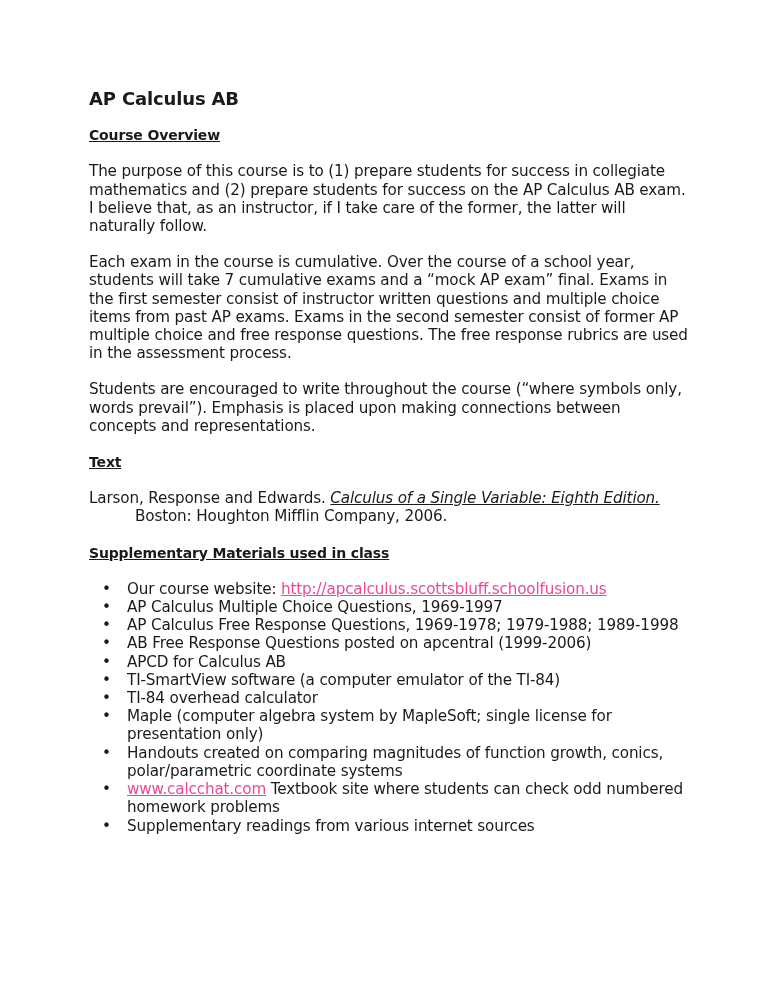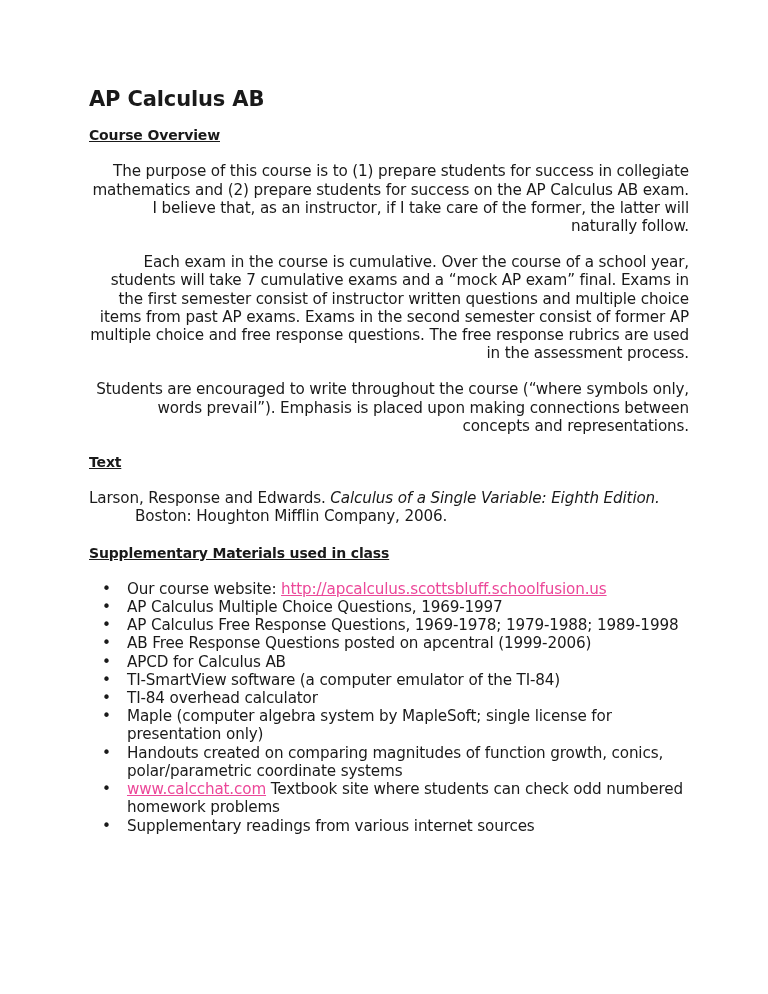--- a/index.html
+++ b/index.html
@@ -20,39 +20,39 @@
       left: 89px;
       top: 90px;
       width: 600px;
       font-size: 15.2px;
       line-height: 18.2px;
       letter-spacing: -0.15px;
     }
     .title {
       font-weight: bold;
       margin: 0 0 18px 0;
-      font-size: 21px;
+      font-size: 18px;
     }
     .heading {
       font-weight: bold;
       text-decoration: underline;
       margin: 0 0 18px 0;
       font-size: 14px;
     }
     p {
       margin: 0 0 18px 0;
-      text-align: right;
     }
     .citation {
       margin: 0 0 18px 0;
       padding-left: 46px;
       text-indent: -46px;
     }
     .citation em {
       font-style: italic;
+      text-decoration: underline;
     }
     ul.materials {
       list-style: none;
       margin: 0;
       padding: 0;
     }
     ul.materials li {
       position: relative;
       padding-left: 38px;
     }

